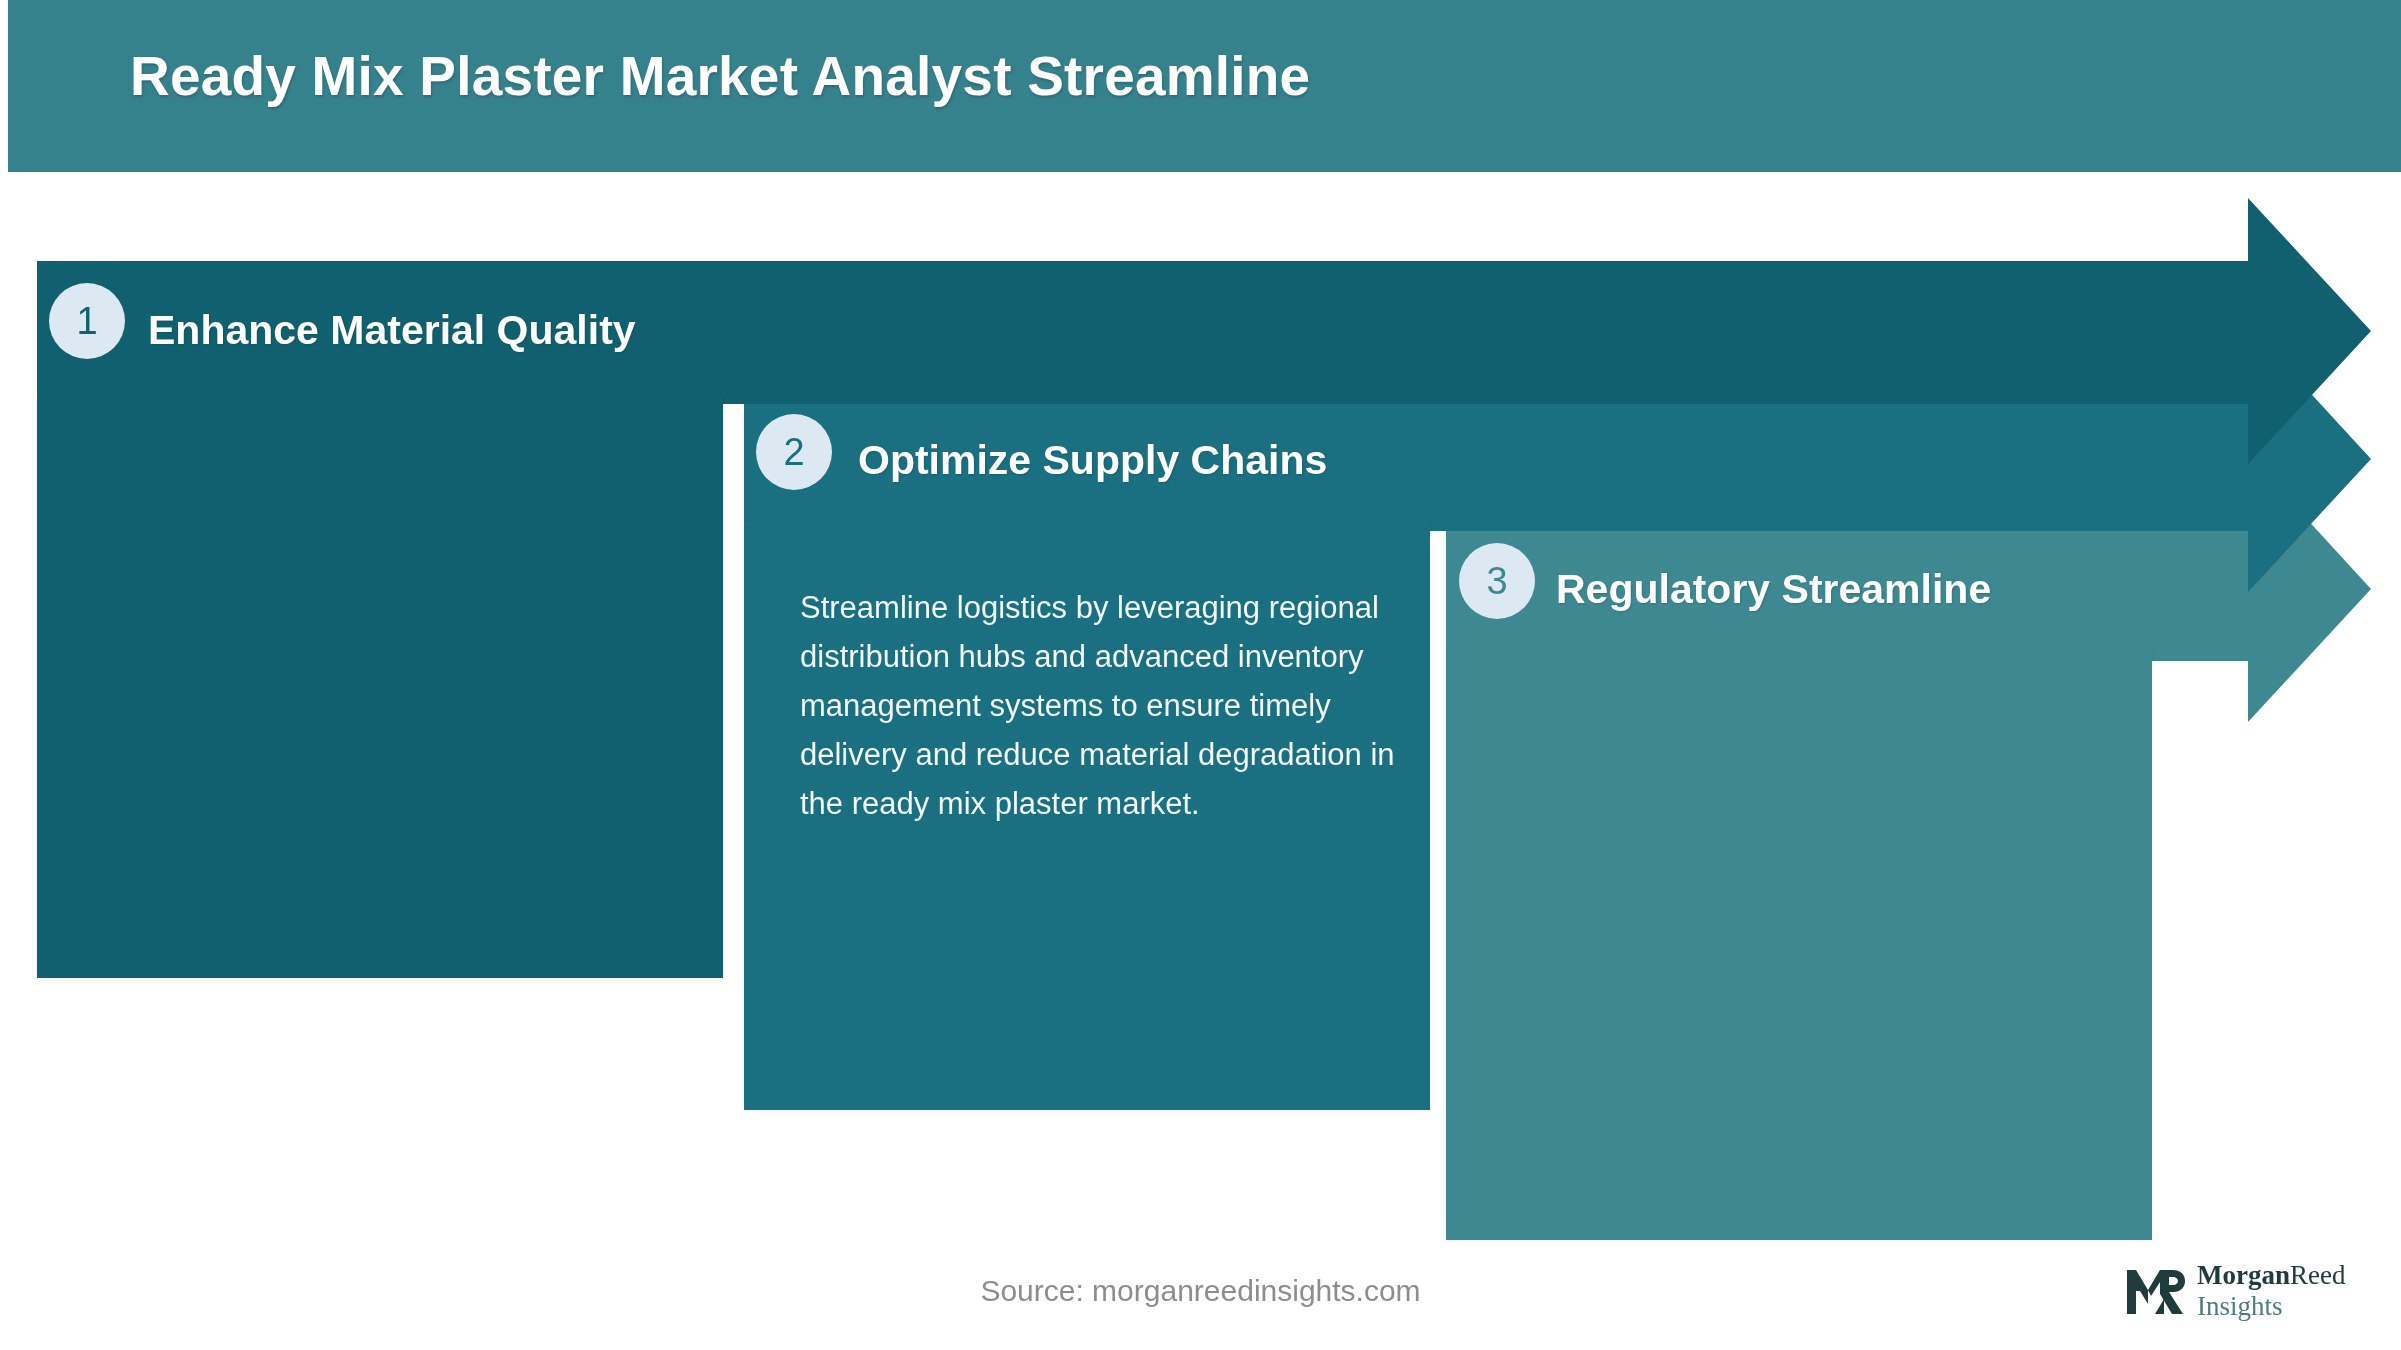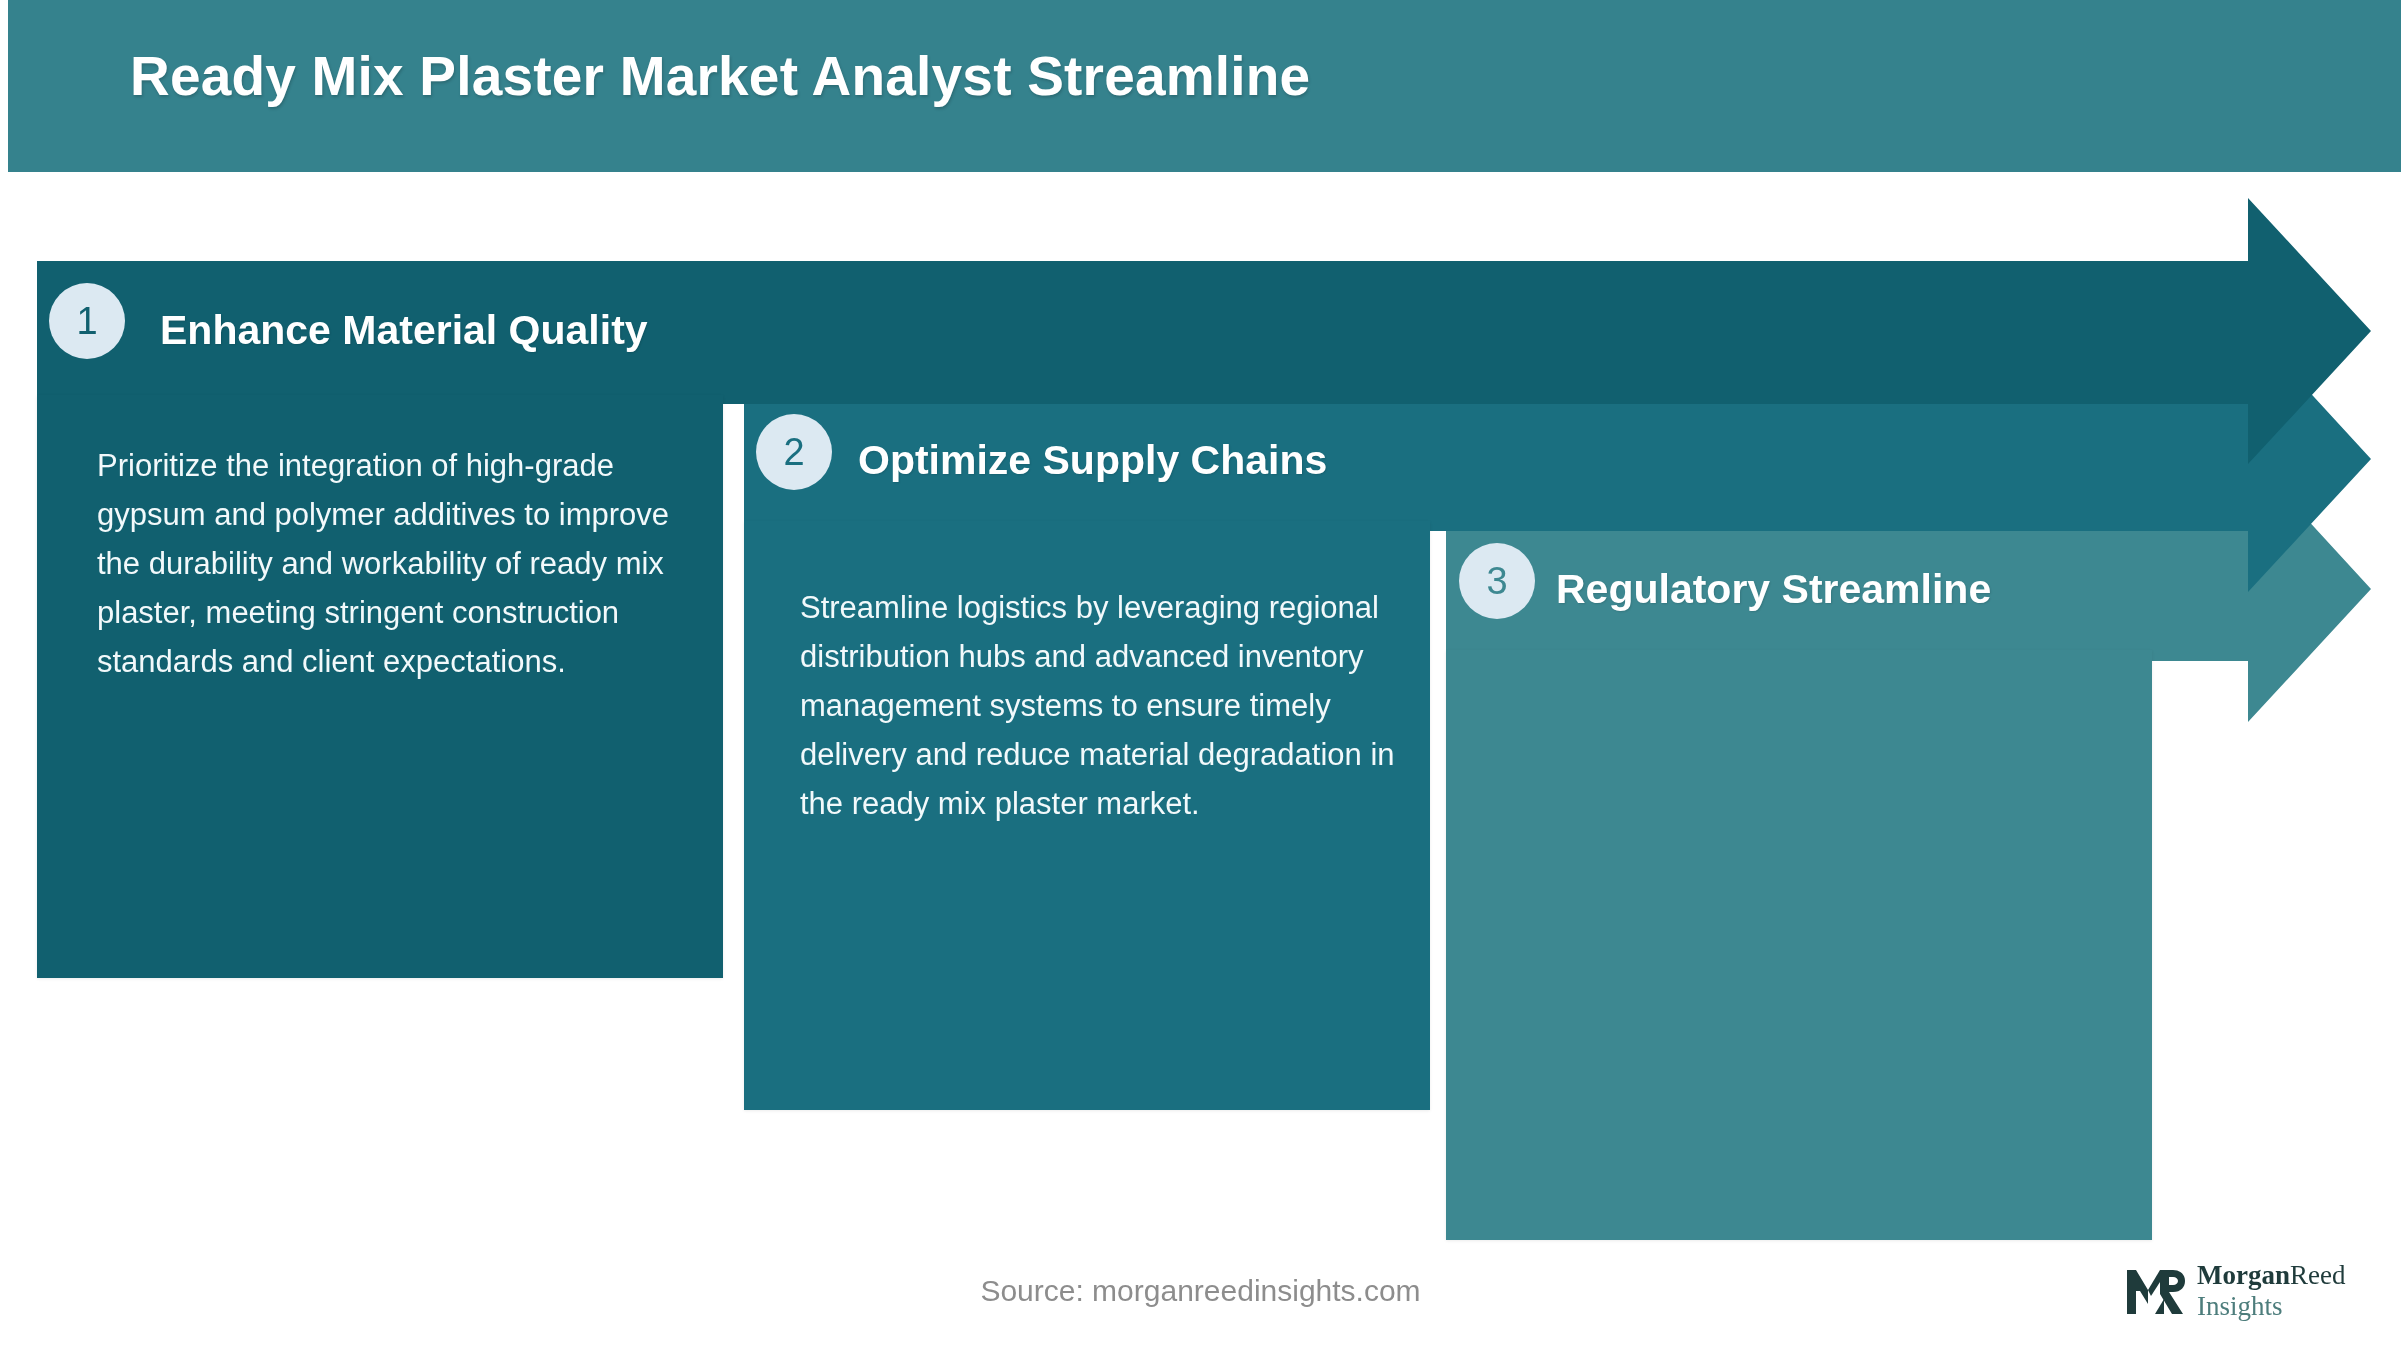--- a/index.html
+++ b/index.html
@@ -149,24 +149,23 @@
     <path id="arrow3-shape" d="M1446,517 L2248,517 L2248,455 L2371,589 L2248,722 L2248,661 L1446,661 Z" fill="#3d8891"></path>
 
     <path id="arrow2-shape" d="M744,388 L2248,388 L2248,325 L2371,459 L2248,592 L2248,531 L744,531 Z" fill="#1a6f80"></path>
 
     <path id="arrow1-shape" d="M37,261 L2248,261 L2248,198 L2371,331 L2248,464 L2248,404 L37,404 Z" fill="#11606f"></path>
   </svg>
 
   <div class="step-circle" style="left: 49px; top: 283px; background: rgb(220, 233, 242); color: rgb(17, 96, 111);">
     <span>1</span>
   </div>
-  <div class="step-title" style="left:160px; top:307px;">Enhance Material Quality</div>
+  <div class="step-title" style="left:148px; top:307px;">Enhance Material Quality</div>
 
   <div class="step-card" style="left:37px; top:395px; width:686px; height:583px; background:#11606f;"></div>
-  <div class="step-body" style="left:97px; top:442px; width:608px;">Prioritize the integration of high-grade gypsum and polymer additives to improve the durability and workability of ready mix plaster, meeting stringent construction standards and client expectations.</div>
 
   <div class="step-circle" style="left: 756px; top: 414px; background: rgb(220, 233, 242); color: rgb(26, 111, 128);">
     <span>2</span>
   </div>
   <div class="step-title" style="left:858px; top:437px;">Optimize Supply Chains</div>
 
   <div class="step-card" style="left:744px; top:521px; width:686px; height:589px; background:#1a6f80;"></div>
   <div class="step-body" style="left:800px; top:568px; width:600px;margin-top:16px;">Streamline logistics by leveraging regional distribution hubs and advanced inventory management systems to ensure timely delivery and reduce material degradation in the ready mix plaster market.</div>
 
   <div class="step-circle" style="left: 1459px; top: 543px; background: rgb(220, 233, 242); color: rgb(61, 136, 145);">

